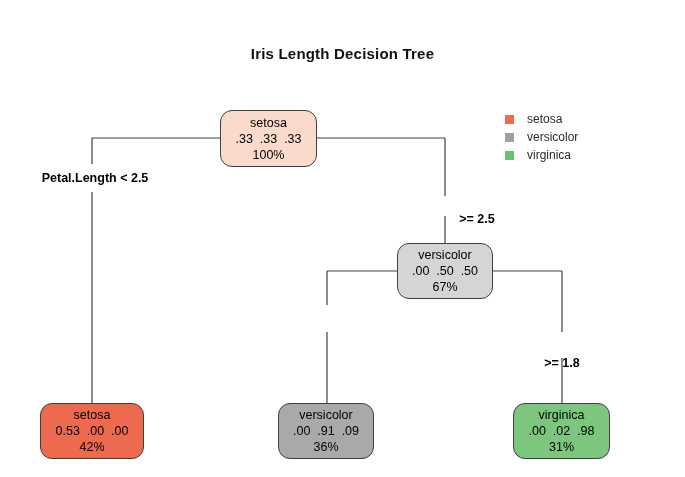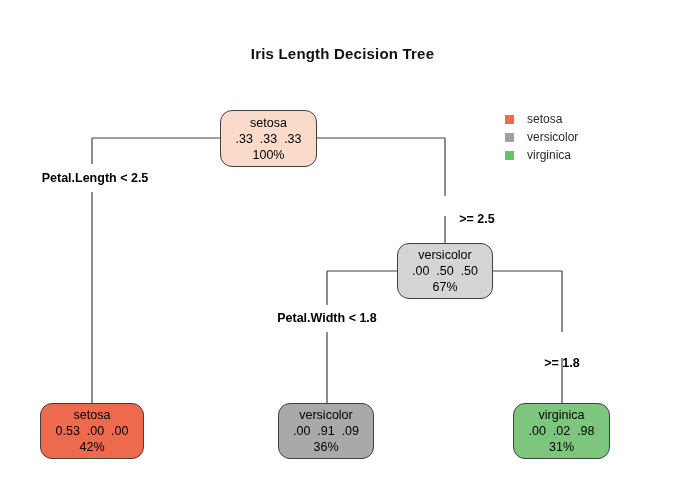--- a/index.html
+++ b/index.html
@@ -93,21 +93,20 @@
   </div>
 
   <div class="node node-leaf-virginica">
     <div>virginica</div>
     <div class="probs">.00  .02  .98</div>
     <div>31%</div>
   </div>
 
   <div class="edge-label lbl-root-left">Petal.Length &lt; 2.5</div>
   <div class="edge-label lbl-root-right">&gt;= 2.5</div>
-  <div class="edge-label lbl-int-left">Petal.Width &lt; 1.8</div>
   <div class="edge-label lbl-int-right">&gt;= 1.8</div>
 
   <div class="legend">
     <div class="legend-row">
       <span class="legend-swatch sw-setosa"></span>
       <span class="legend-label">setosa</span>
     </div>
     <div class="legend-row">
       <span class="legend-swatch sw-versicolor"></span>
       <span class="legend-label">versicolor</span>

